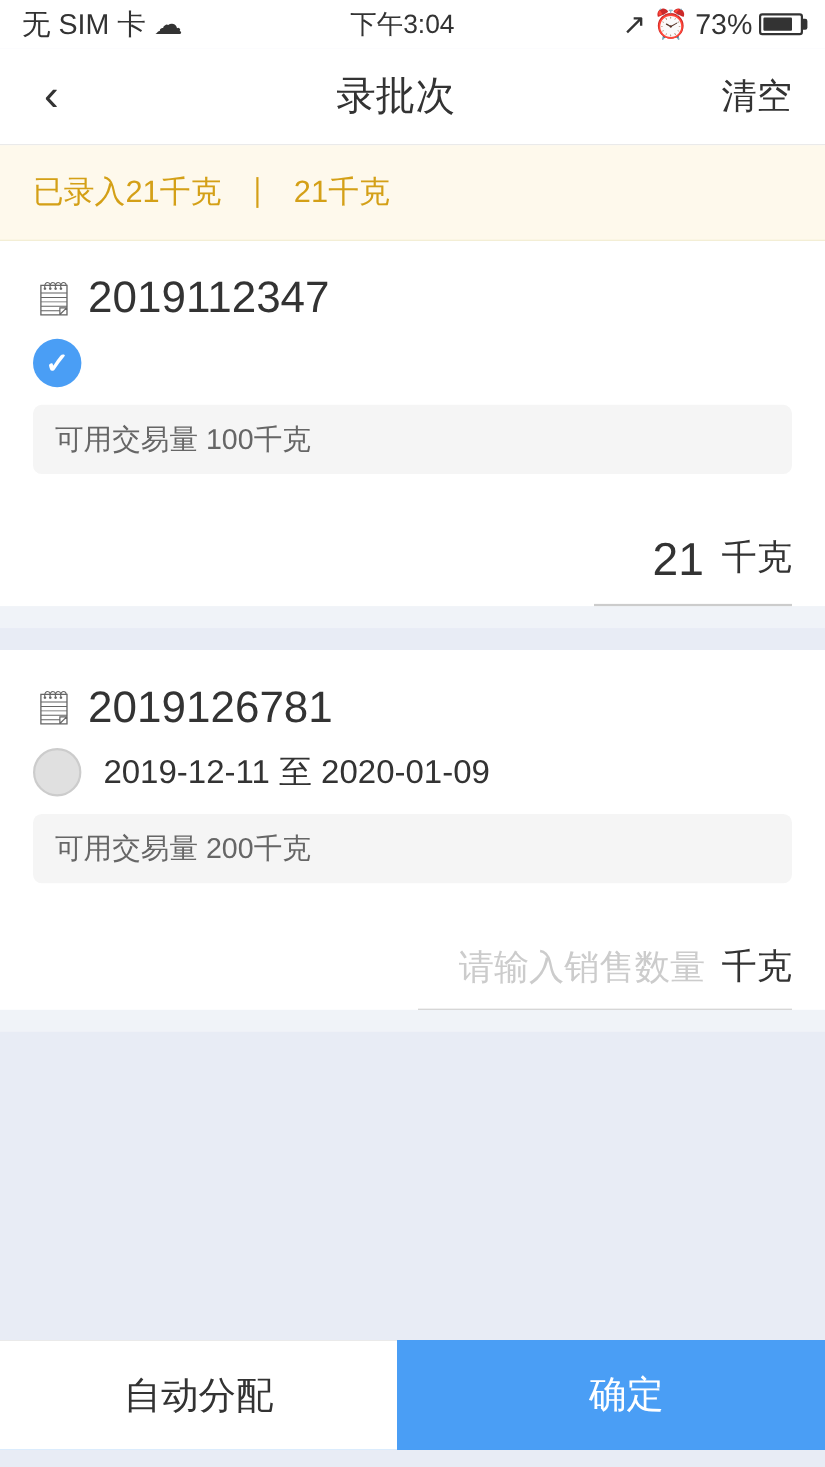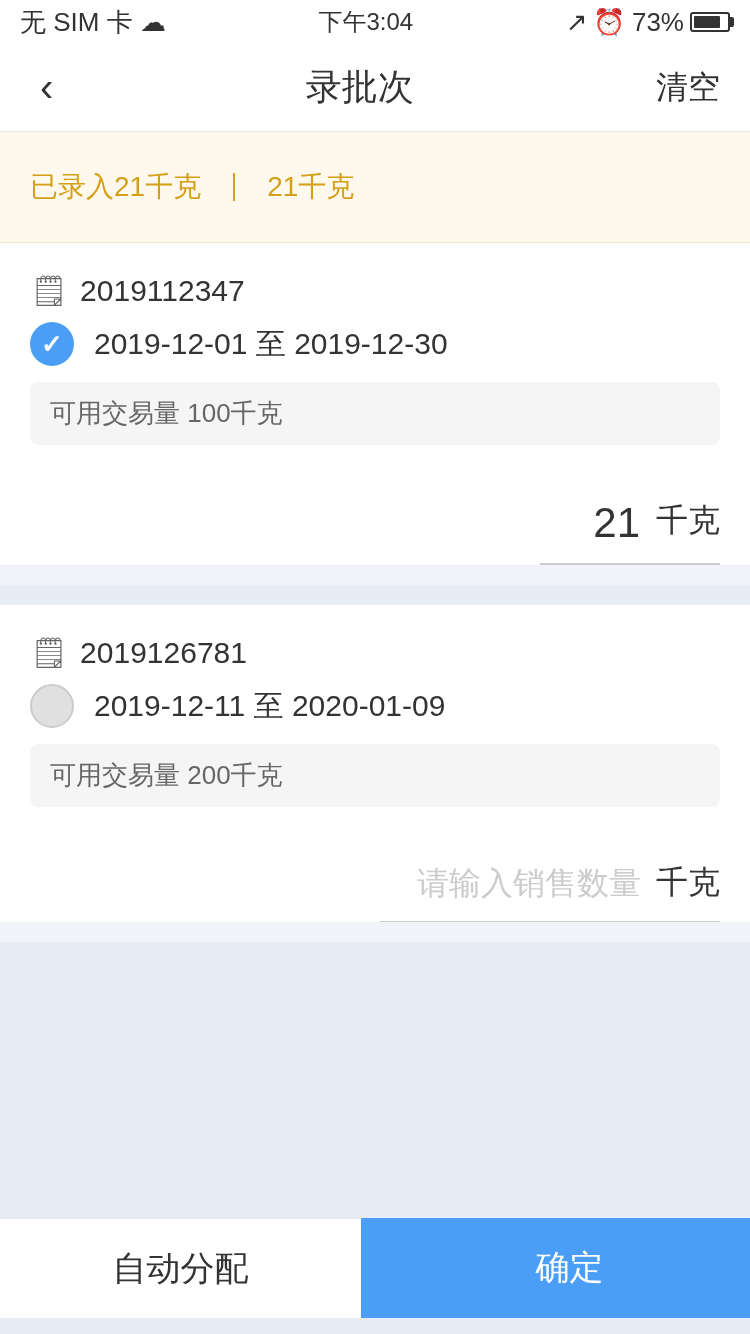--- a/index.html
+++ b/index.html
@@ -93,21 +93,21 @@
     }
     .nav-clear {
       font-size: 32px;
       color: #333;
       cursor: pointer;
     }
 
     
     .info-banner {
       background: #fef9ec;
-      padding: 36px 30px;
+      padding: 24px 30px;
       display: flex;
       align-items: center;
       gap: 32px;
       border-bottom: 1px solid #f0e8c8;
     }
     .info-banner-text {
       font-size: 28px;
       color: #d4a017;
     }
     .info-divider {
@@ -133,21 +133,21 @@
       display: flex;
       align-items: center;
       gap: 12px;
       margin-bottom: 14px;
     }
     .batch-icon {
       font-size: 30px;
       color: #666;
     }
     .batch-id {
-      font-size: 30px;
+      font-size: 40px;
       color: #333;
       font-weight: 500;
     }
     .batch-date-row {
       display: flex;
       align-items: center;
       gap: 20px;
       margin-bottom: 16px;
       padding-left: 0;
     }
@@ -323,21 +323,20 @@
   <div class="card">
     <div class="batch-item">
       <div class="batch-header">
         <span class="batch-icon">🗒</span>
         <span class="batch-id">2019112347</span>
       </div>
       <div class="batch-date-row">
         <div class="radio-circle selected">
           <span class="radio-check">✓</span>
         </div>
-        <span class="batch-date">2019-12-01 至 2019-12-30</span>
       </div>
       <div class="availability-box">可用交易量 100千克</div>
     </div>
 
     <div class="quantity-row">
       <span class="quantity-value">21</span>
       <span class="quantity-unit">千克</span>
     </div>
     <div class="quantity-underline"></div>
   </div>

